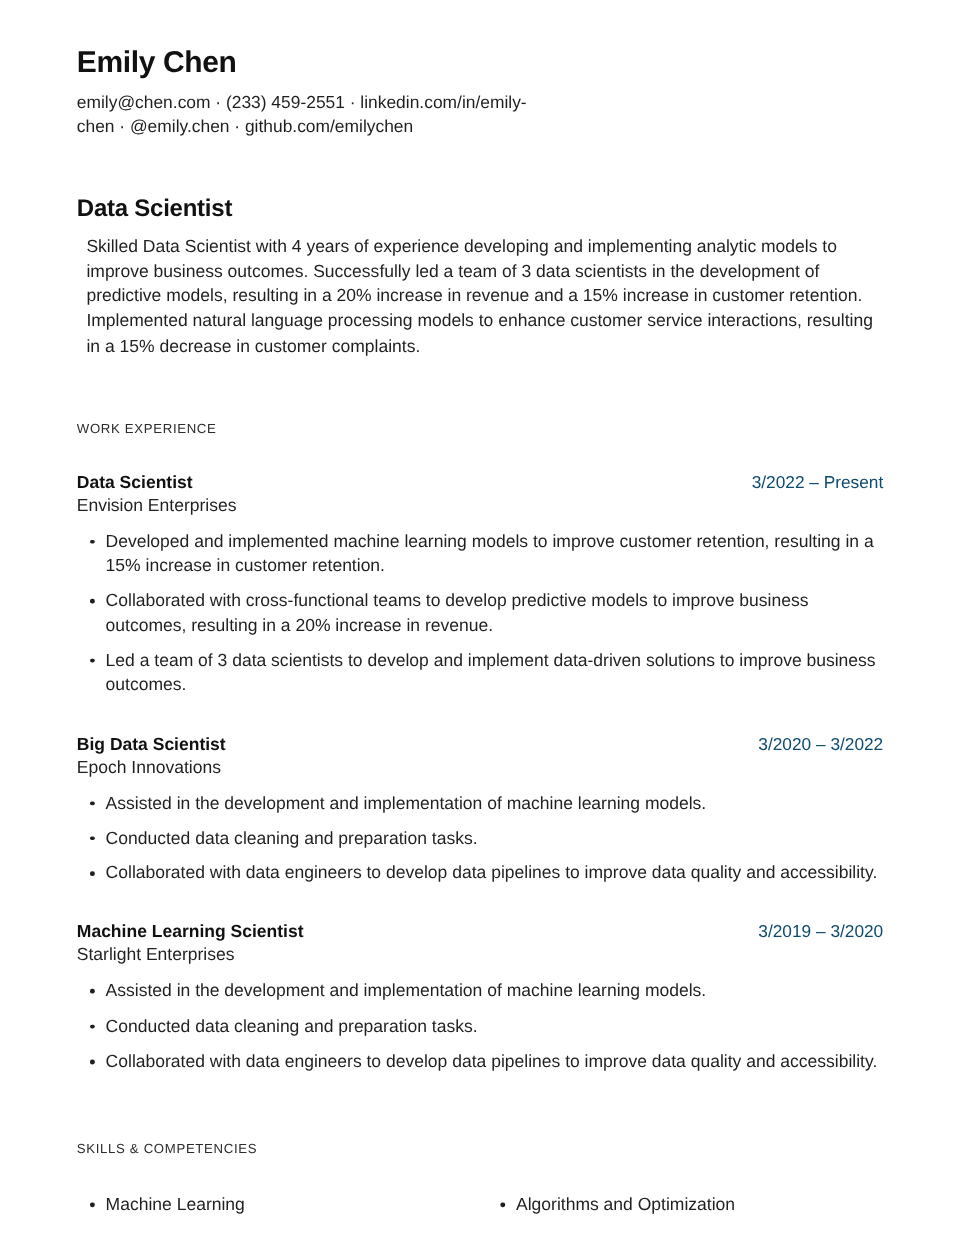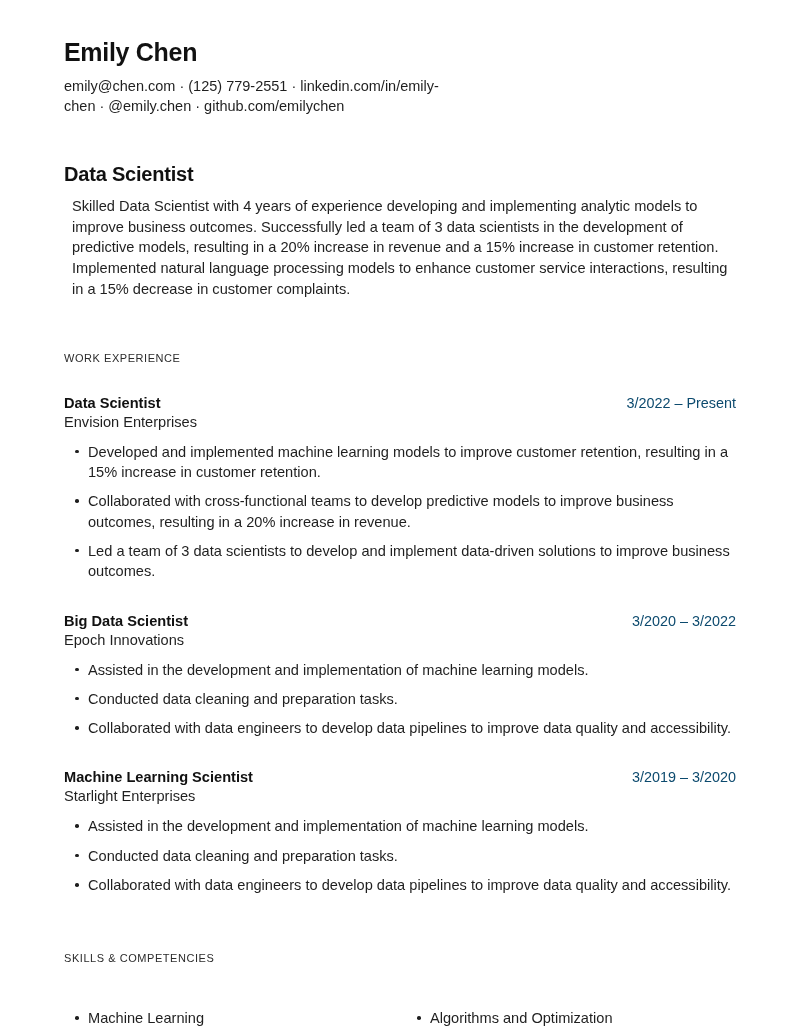--- a/index.html
+++ b/index.html
@@ -119,21 +119,21 @@
     left: 11px;
     top: 8px;
     width: 3.5px;
     height: 3.5px;
     border-radius: 50%;
     background: #1f1f1f;
   }
 
   
   .skills-grid {
-    margin-top: 44px;
+    margin-top: 30px;
     display: grid;
     grid-template-columns: 342px 1fr;
     column-gap: 0;
     row-gap: 9px;
   }
   .skill-item {
     position: relative;
     padding-left: 24px;
     font-size: 14.6px;
     line-height: 20.3px;
@@ -150,21 +150,21 @@
   }
 </style>
 </head>
 <body>
 
 <div class="page">
 
   <div>
     <h1 class="name">Emily Chen</h1>
     <p class="contact">
-      <span>emily@chen.com</span><span class="sep">·</span><span>(125) 779-2551</span><span class="sep">·</span><span>linkedin.com/in/emily-chen</span><span class="sep">·</span><span>@emily.chen</span><span class="sep">·</span><span>github.com/emilychen</span>
+      <span>emily@chen.com</span><span class="sep">·</span><span>(233) 459-2551</span><span class="sep">·</span><span>linkedin.com/in/emily-chen</span><span class="sep">·</span><span>@emily.chen</span><span class="sep">·</span><span>github.com/emilychen</span>
     </p>
   </div>
 
   <h2 class="headline">Data Scientist</h2>
   <p class="summary">Skilled Data Scientist with 4 years of experience developing and implementing analytic models to improve business outcomes. Successfully led a team of 3 data scientists in the development of predictive models, resulting in a 20% increase in revenue and a 15% increase in customer retention. Implemented natural language processing models to enhance customer service interactions, resulting in a 15% decrease in customer complaints.</p>
 
   <div class="section-title section-work">WORK EXPERIENCE</div>
 
   <div class="job">
     <div class="job-head">

